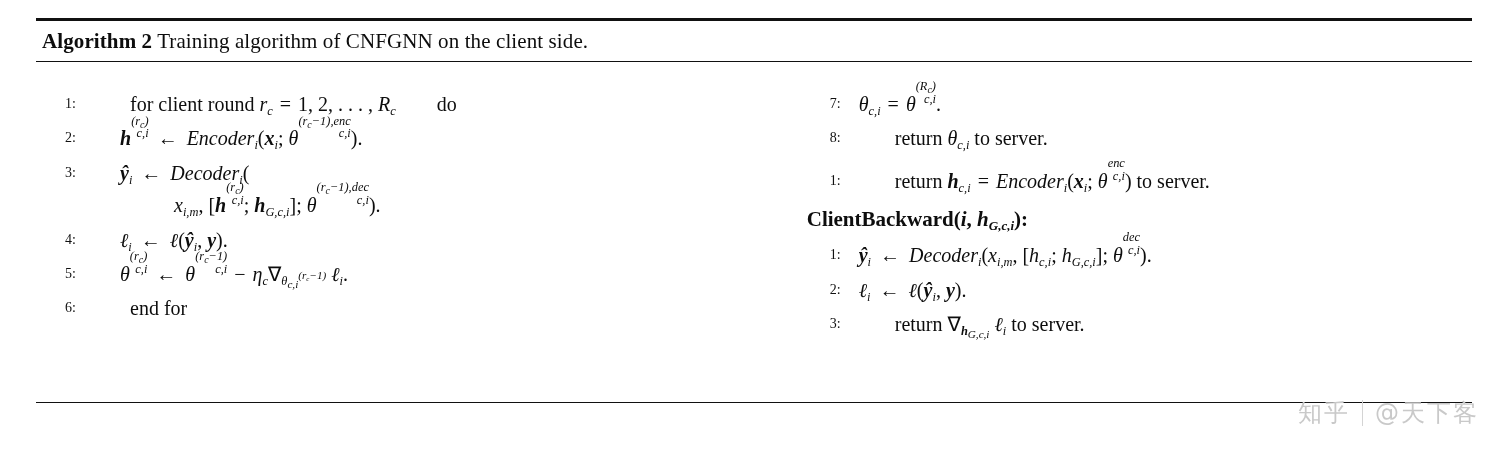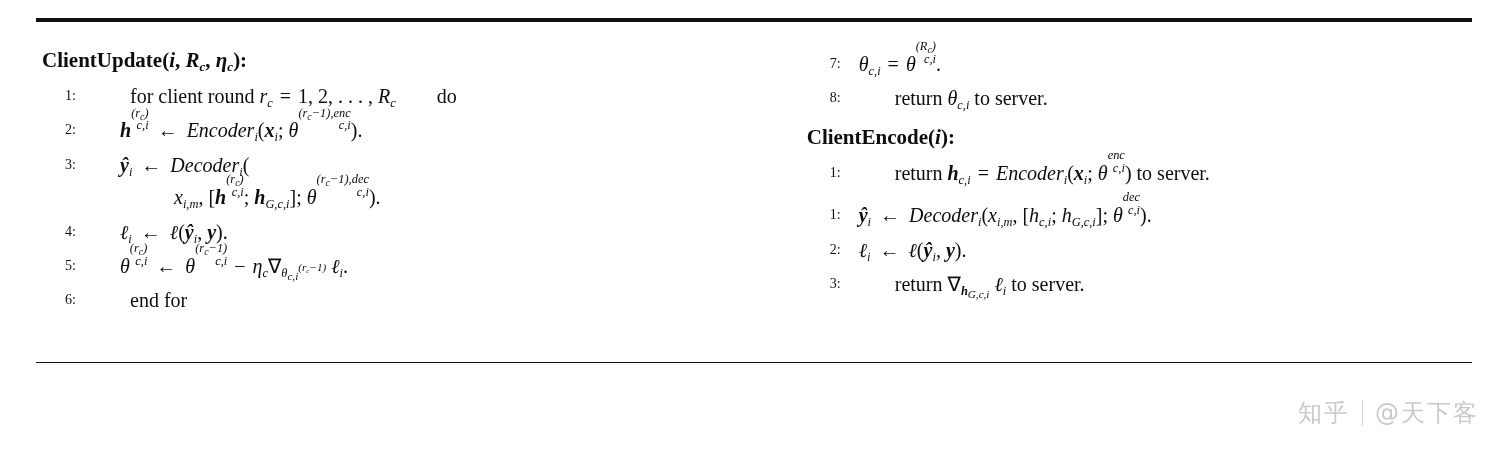--- a/index.html
+++ b/index.html
@@ -135,30 +135,31 @@
     margin: 0 12px;
   }
 </style>
 </head>
 <body>
 
 <div class="algo">
 
   <div class="rule-top"></div>
 
+  <div class="caption">
+    <span class="algo-label">Algorithm 2</span>
+    <span>Training algorithm of CNFGNN on the client side.</span>
+  </div>
 
   <div class="rule-mid"></div>
 
   <div class="body-area">
 
     <div class="col col-left">
 
-      <div class="proc-head">
-        ClientUpdate(<span class="m">i</span>, <span class="m">R</span><sub>c</sub>, <span class="m">η</span><sub>c</sub>):
-      </div>
 
       <ol class="steps">
 
         <li>
           <span class="num">1:</span>
           <span class="kw">for</span> client round <span class="m">r</span><sub>c</sub> <span class="op">=</span> 1, 2, . . . , <span class="m">R</span><sub>c</sub> <span class="kw">do</span>
         </li>
 
         <li>
           <span class="num">2:</span>
@@ -210,30 +211,30 @@
         <li>
           <span class="num">7:</span>
           <span class="m">θ</span><sub>c,i</sub> <span class="op">=</span> <span class="m">θ</span><span class="subsup"><span class="up">(<span class="m">R</span><sub style="font-size:80%">c</sub>)</span><span class="dn">c,i</span></span>.
         </li>
         <li>
           <span class="num">8:</span>
           <span class="kw">return</span> <span class="m">θ</span><sub>c,i</sub> to server.
         </li>
       </ol>
 
-      <div class="proc-head">
-        ClientEncode(<span class="m">i</span>):
-      </div>
       <ol class="steps">
         <li>
           <span class="num">1:</span>
           <span class="kw">return</span> <span class="bm">h</span><sub>c,i</sub> <span class="op">=</span> <span class="m">Encoder</span><sub>i</sub>(<span class="bm">x</span><sub>i</sub>; <span class="m">θ</span><span class="subsup"><span class="up"><span class="m">enc</span></span><span class="dn">c,i</span></span>) to server.
         </li>
       </ol>
 
+      <div class="proc-head">
+        ClientBackward(<span class="m">i</span>, <span class="m">h</span><sub>G,c,i</sub>):
+      </div>
       <ol class="steps">
         <li>
           <span class="num">1:</span>
           <span class="bm">ŷ</span><sub>i</sub> <span class="arrow">←</span> <span class="m">Decoder</span><sub>i</sub>(<span class="m">x</span><sub>i,m</sub>, [<span class="m">h</span><sub>c,i</sub>; <span class="m">h</span><sub>G,c,i</sub>]; <span class="m">θ</span><span class="subsup"><span class="up"><span class="m">dec</span></span><span class="dn">c,i</span></span>).
         </li>
         <li>
           <span class="num">2:</span>
           <span class="m">ℓ</span><sub>i</sub> <span class="arrow">←</span> <span class="m">ℓ</span>(<span class="bm">ŷ</span><sub>i</sub>, <span class="bm">y</span>).
         </li>
         <li>

